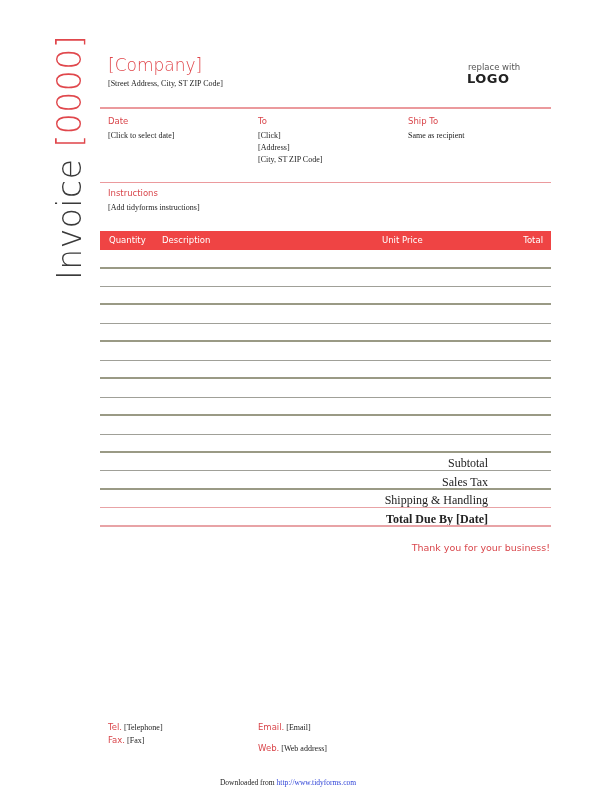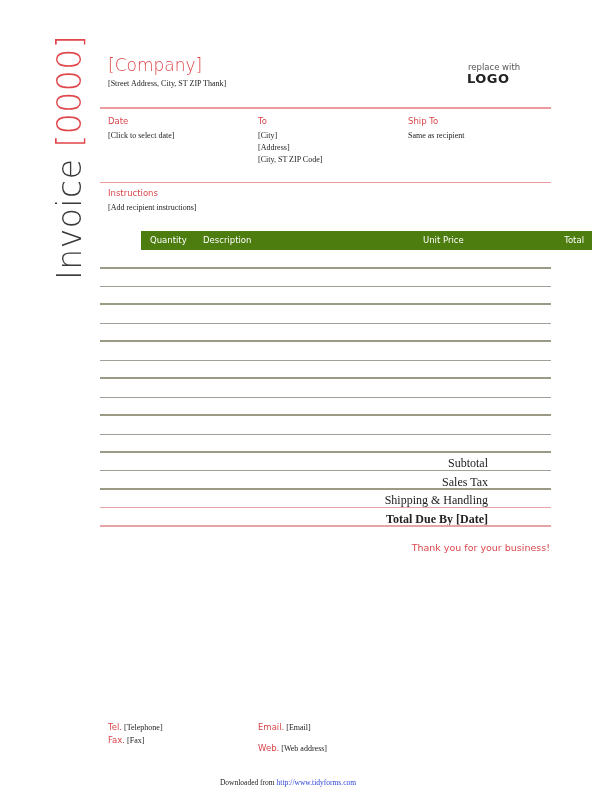--- a/index.html
+++ b/index.html
@@ -8,63 +8,63 @@
   .abs { position:absolute; }
   .side-title { position:absolute; left:50px; top:280px; transform-origin:left top; transform:rotate(-90deg);
     font-family:"DejaVu Sans", sans-serif; font-size:33px; font-weight:200; white-space:nowrap; color:#3a3a3a; letter-spacing:0.5px; }
   .side-title .num { color:#e0474c; }
   .company { left:108px; top:55px; font-family:"DejaVu Sans", sans-serif; font-size:17px; color:#e0474c; font-weight:300; }
   .small { font-size:8px; color:#222; }
   .label-red { font-family:"DejaVu Sans", sans-serif; font-size:8.5px; color:#d9464b; }
   .logo-small { left:468px; top:62px; font-family:"DejaVu Sans", sans-serif; font-size:8.5px; color:#555; }
   .logo-big { left:467px; top:71px; font-family:"DejaVu Sans", sans-serif; font-size:13px; font-weight:bold; color:#222; letter-spacing:0.5px; }
   .hr-pink { position:absolute; left:100px; width:451px; background:#eb9a9d; }
-  .tbl-head { position:absolute; left:100px; top:231px; width:451px; height:19px; background:#4d7c0f; color:#fff;
-    font-family:"DejaVu Sans", sans-serif; font-size:8.5px;margin-left:41px; }
+  .tbl-head { position:absolute; left:100px; top:231px; width:451px; height:19px; background:#ef4444; color:#fff;
+    font-family:"DejaVu Sans", sans-serif; font-size:8.5px; }
   .tbl-head span { position:absolute; top:4px; }
   .row-line { position:absolute; left:100px; width:451px; }
   .thick { height:2px; background:#9a9a85; }
   .thin { height:1px; background:#a0a098; }
   .pinkthin { height:1px; background:#e8a3a6; }
   .pinkthick { height:2px; background:#e8a3a6; }
   .sum-label { position:absolute; right:124px; font-size:12px; text-align:right; }
   .thanks { right:62px; top:542px; font-family:"DejaVu Sans", sans-serif; font-size:9.5px; color:#d9464b; }
   .footer { left:0; width:576px; top:778px; text-align:center; font-size:7.5px; }
   .footer .link { color:#2a3fd6; }
 </style>
 </head>
 <body>
 
 <div class="side-title">
   <span>Invoice</span>
   <span class="num">[0000]</span>
 </div>
 
 <div class="abs company">[Company]</div>
-<div class="abs small" style="left:108px;top:79px;">[Street Address, City, ST  ZIP Thank]</div>
+<div class="abs small" style="left:108px;top:79px;">[Street Address, City, ST  ZIP Code]</div>
 <div class="abs logo-small">replace with</div>
 <div class="abs logo-big">LOGO</div>
 
 <div class="hr-pink" style="top:107px;height:2px;"></div>
 
 <div class="abs label-red" style="left:108px;top:116px;">Date</div>
 <div class="abs small" style="left:108px;top:131px;">[Click to select date]</div>
 
 <div class="abs label-red" style="left:258px;top:116px;">To</div>
-<div class="abs small" style="left:258px;top:131px;">[City]</div>
+<div class="abs small" style="left:258px;top:131px;">[Click]</div>
 <div class="abs small" style="left:258px;top:143px;">[Address]</div>
 <div class="abs small" style="left:258px;top:155px;">[City, ST  ZIP Code]</div>
 
 <div class="abs label-red" style="left:408px;top:116px;">Ship To</div>
 <div class="abs small" style="left:408px;top:131px;">Same as recipient</div>
 
 <div class="hr-pink" style="top:182px;height:1px;"></div>
 
 <div class="abs label-red" style="left:108px;top:188px;">Instructions</div>
-<div class="abs small" style="left:108px;top:203px;">[Add recipient instructions]</div>
+<div class="abs small" style="left:108px;top:203px;">[Add tidyforms instructions]</div>
 
 <div class="tbl-head">
   <span style="left:9px;">Quantity</span>
   <span style="left:62px;">Description</span>
   <span style="left:282px;">Unit Price</span>
   <span style="right:8px;">Total</span>
 </div>
 
 <div class="row-line thick" style="top:267px;"></div>
 <div class="row-line thin" style="top:286px;"></div>

